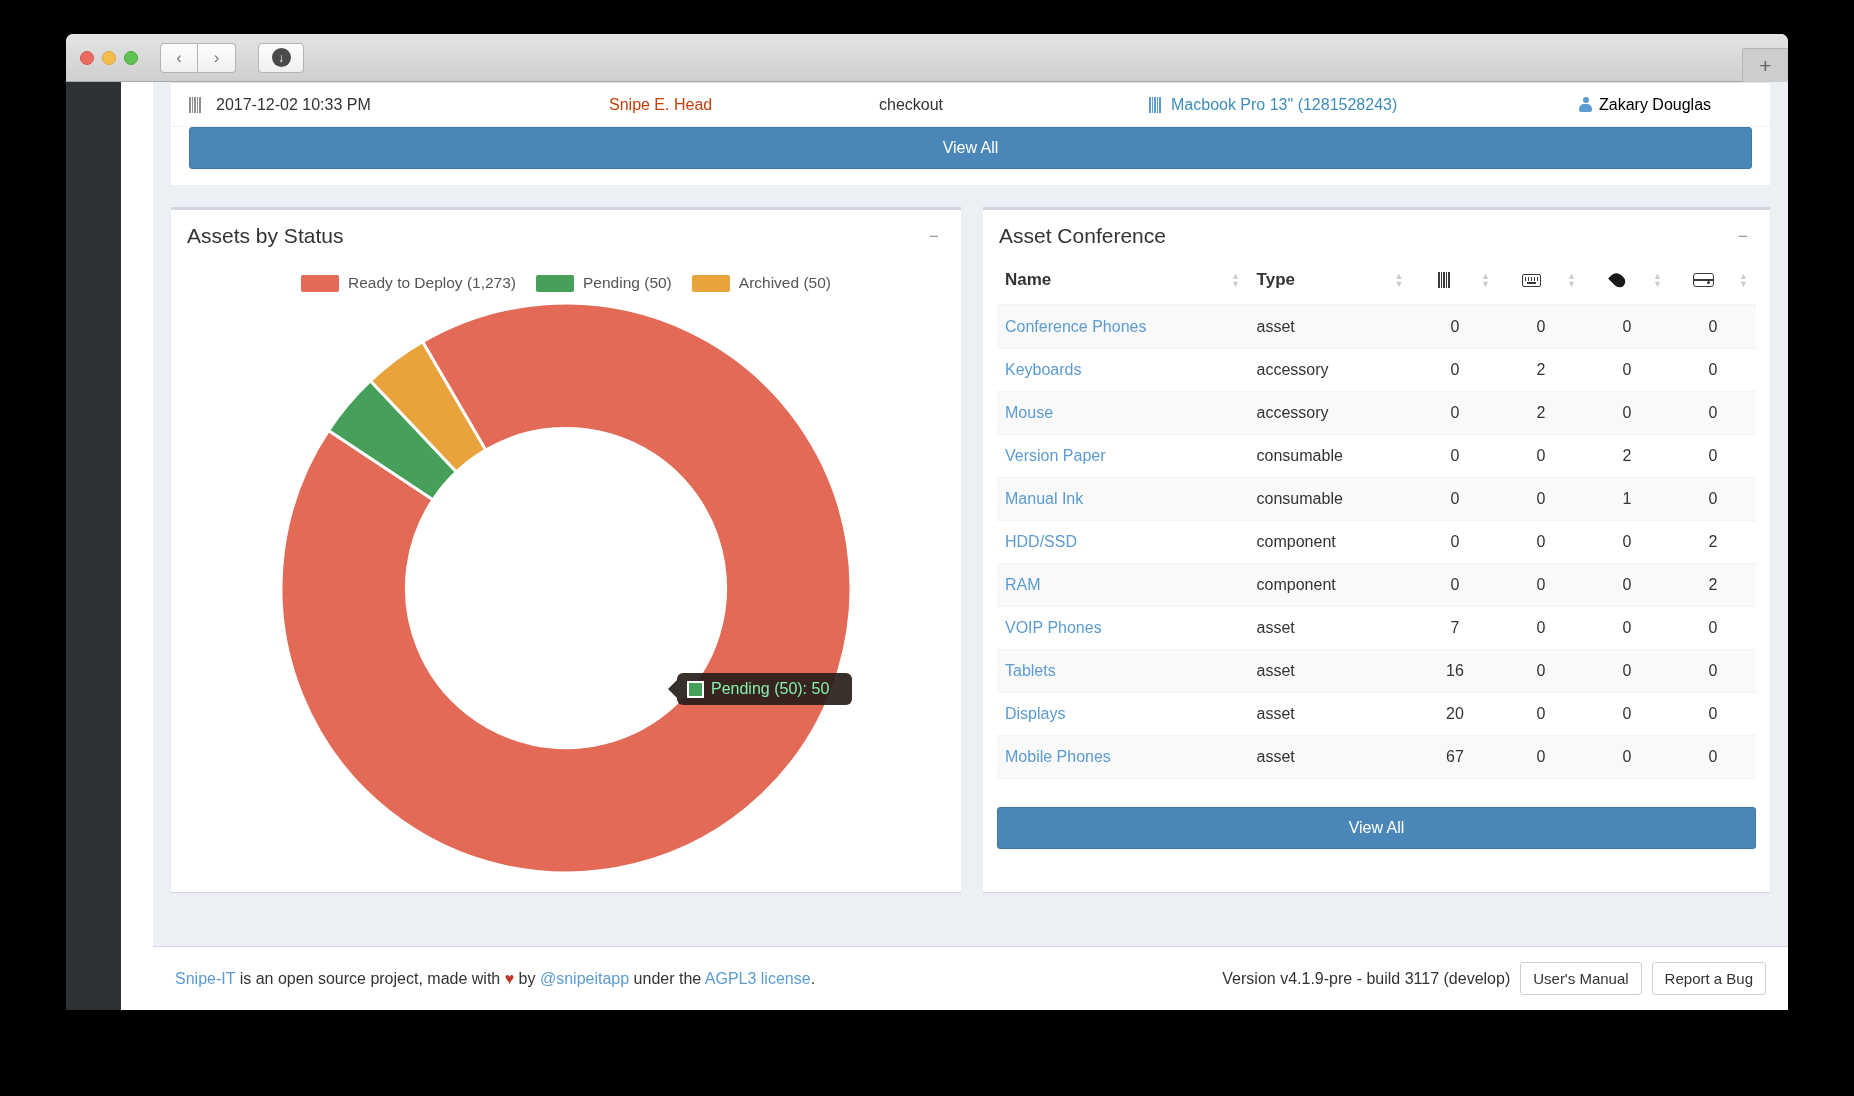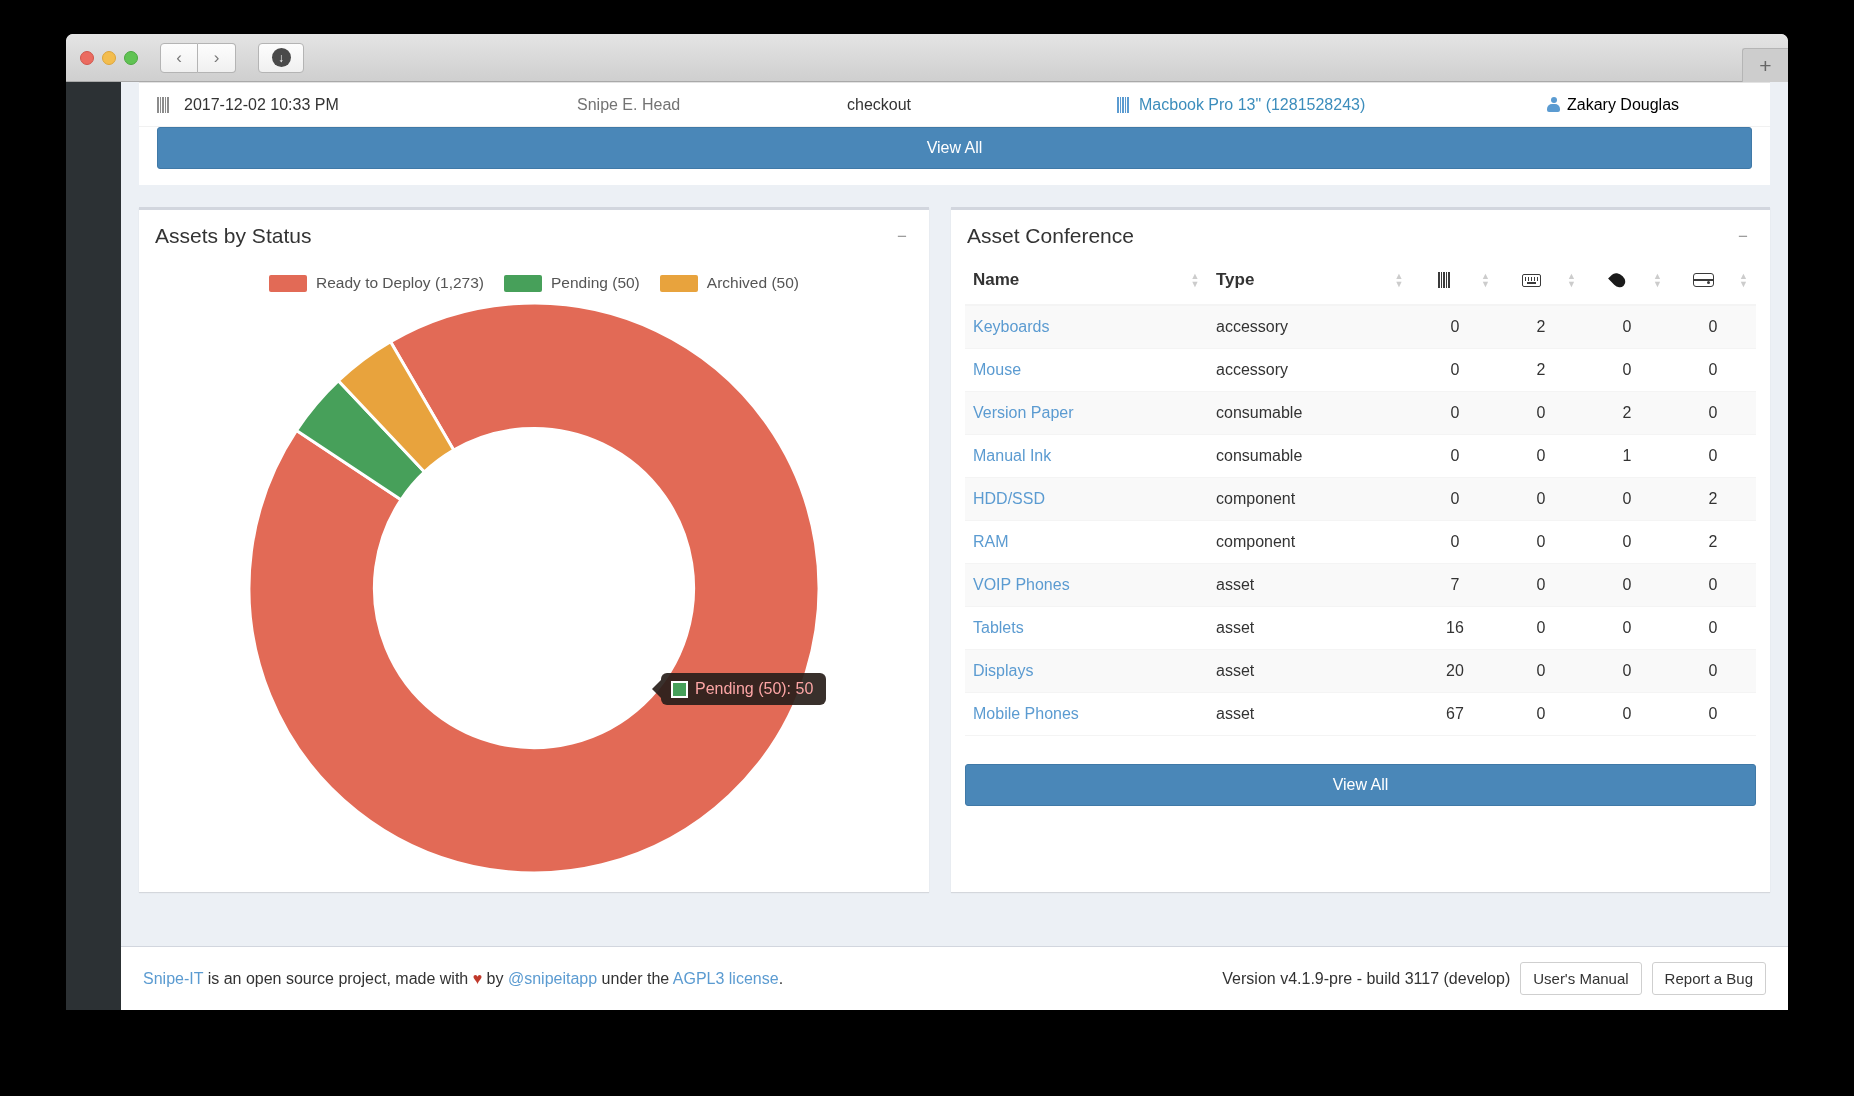--- a/index.html
+++ b/index.html
@@ -75,37 +75,38 @@
     background: #fff;
     display: flex;
   }
   #dark-rail { width: 55px; background: #2c3134; flex: 0 0 55px; }
   #content {
     flex: 1;
     background: #ecf0f5;
     position: relative;
     padding: 0 18px;
     overflow: hidden;
+    margin-left: 32px;
   }
 
   
   #activity-card {
     background: #fff;
     border-top: 1px solid #e3e3e3;
     padding: 0 0 16px 0;
   }
   #activity-row {
     display: flex; align-items: center;
     height: 44px;
     border-bottom: 1px solid #f1f1f1;
     padding: 0 18px;
     font-size: 16px; color: #333;
   }
   .act-date { display: flex; align-items: center; gap: 12px; width: 420px; }
-  .act-user { width: 270px; color: #737373; }
+  .act-user { width: 270px; color: #c2410c; }
   .act-action { width: 270px; color: #333; }
   .act-item { width: 430px; color: #3c8dbc; display: flex; align-items: center; gap: 7px; }
   .act-target { color: #000000; display: flex; align-items: center; gap: 7px; }
 
   .barcode-icon { display: inline-block; width: 15px; height: 16px; }
   .barcode-icon i {
     display: inline-block; width: 2px; height: 16px;
     background: currentColor; margin-right: 1px; vertical-align: top;
   }
   .barcode-icon i.thin { width: 1px; }
@@ -165,25 +166,25 @@
   #donut-wrap {
     position: relative;
     height: 580px;
     display: flex; align-items: center; justify-content: center;
   }
   #donut { position: relative; width: 570px; height: 570px; }
   #donut svg { display: block; }
 
   #chart-tooltip {
     position: absolute;
-    left: 508px; top: 375px;
+    left: 492px; top: 375px;
     background: rgba(40,30,26,.92);
-    color: #fca5a5;
+    color: #86efac;
     font-size: 16px;
-    padding: 7px 13px 7px 10px;
+    padding: 7px 23px 7px 10px;
     border-radius: 6px;
     display: flex; align-items: center; gap: 7px;
     white-space: nowrap;
   }
   #chart-tooltip::before {
     content: "";
     position: absolute; left: -9px; top: 50%; transform: translateY(-50%);
     border-top: 9px solid transparent;
     border-bottom: 9px solid transparent;
     border-right: 9px solid rgba(40,30,26,.92);
@@ -425,20 +426,28 @@
                         <span class="th-icon-cell">
                           <span class="hdd-icon"></span>
                         </span>
                         <span class="sort-caret">▲<br>▼</span>
                       </div>
                     </th>
                   </tr>
               </thead>
               <tbody id="cat-body">
                   <tr>
+                    <td class="cat-name"><a>Conference Phones</a></td>
+                    <td>asset</td>
+                    <td class="td-num">0</td>
+                    <td class="td-num">0</td>
+                    <td class="td-num">0</td>
+                    <td class="td-num">0</td>
+                  </tr>
+                  <tr>
                     <td class="cat-name"><a>Keyboards</a></td>
                     <td>accessory</td>
                     <td class="td-num">0</td>
                     <td class="td-num">2</td>
                     <td class="td-num">0</td>
                     <td class="td-num">0</td>
                   </tr>
                   <tr>
                     <td class="cat-name"><a>Mouse</a></td>
                     <td>accessory</td>

